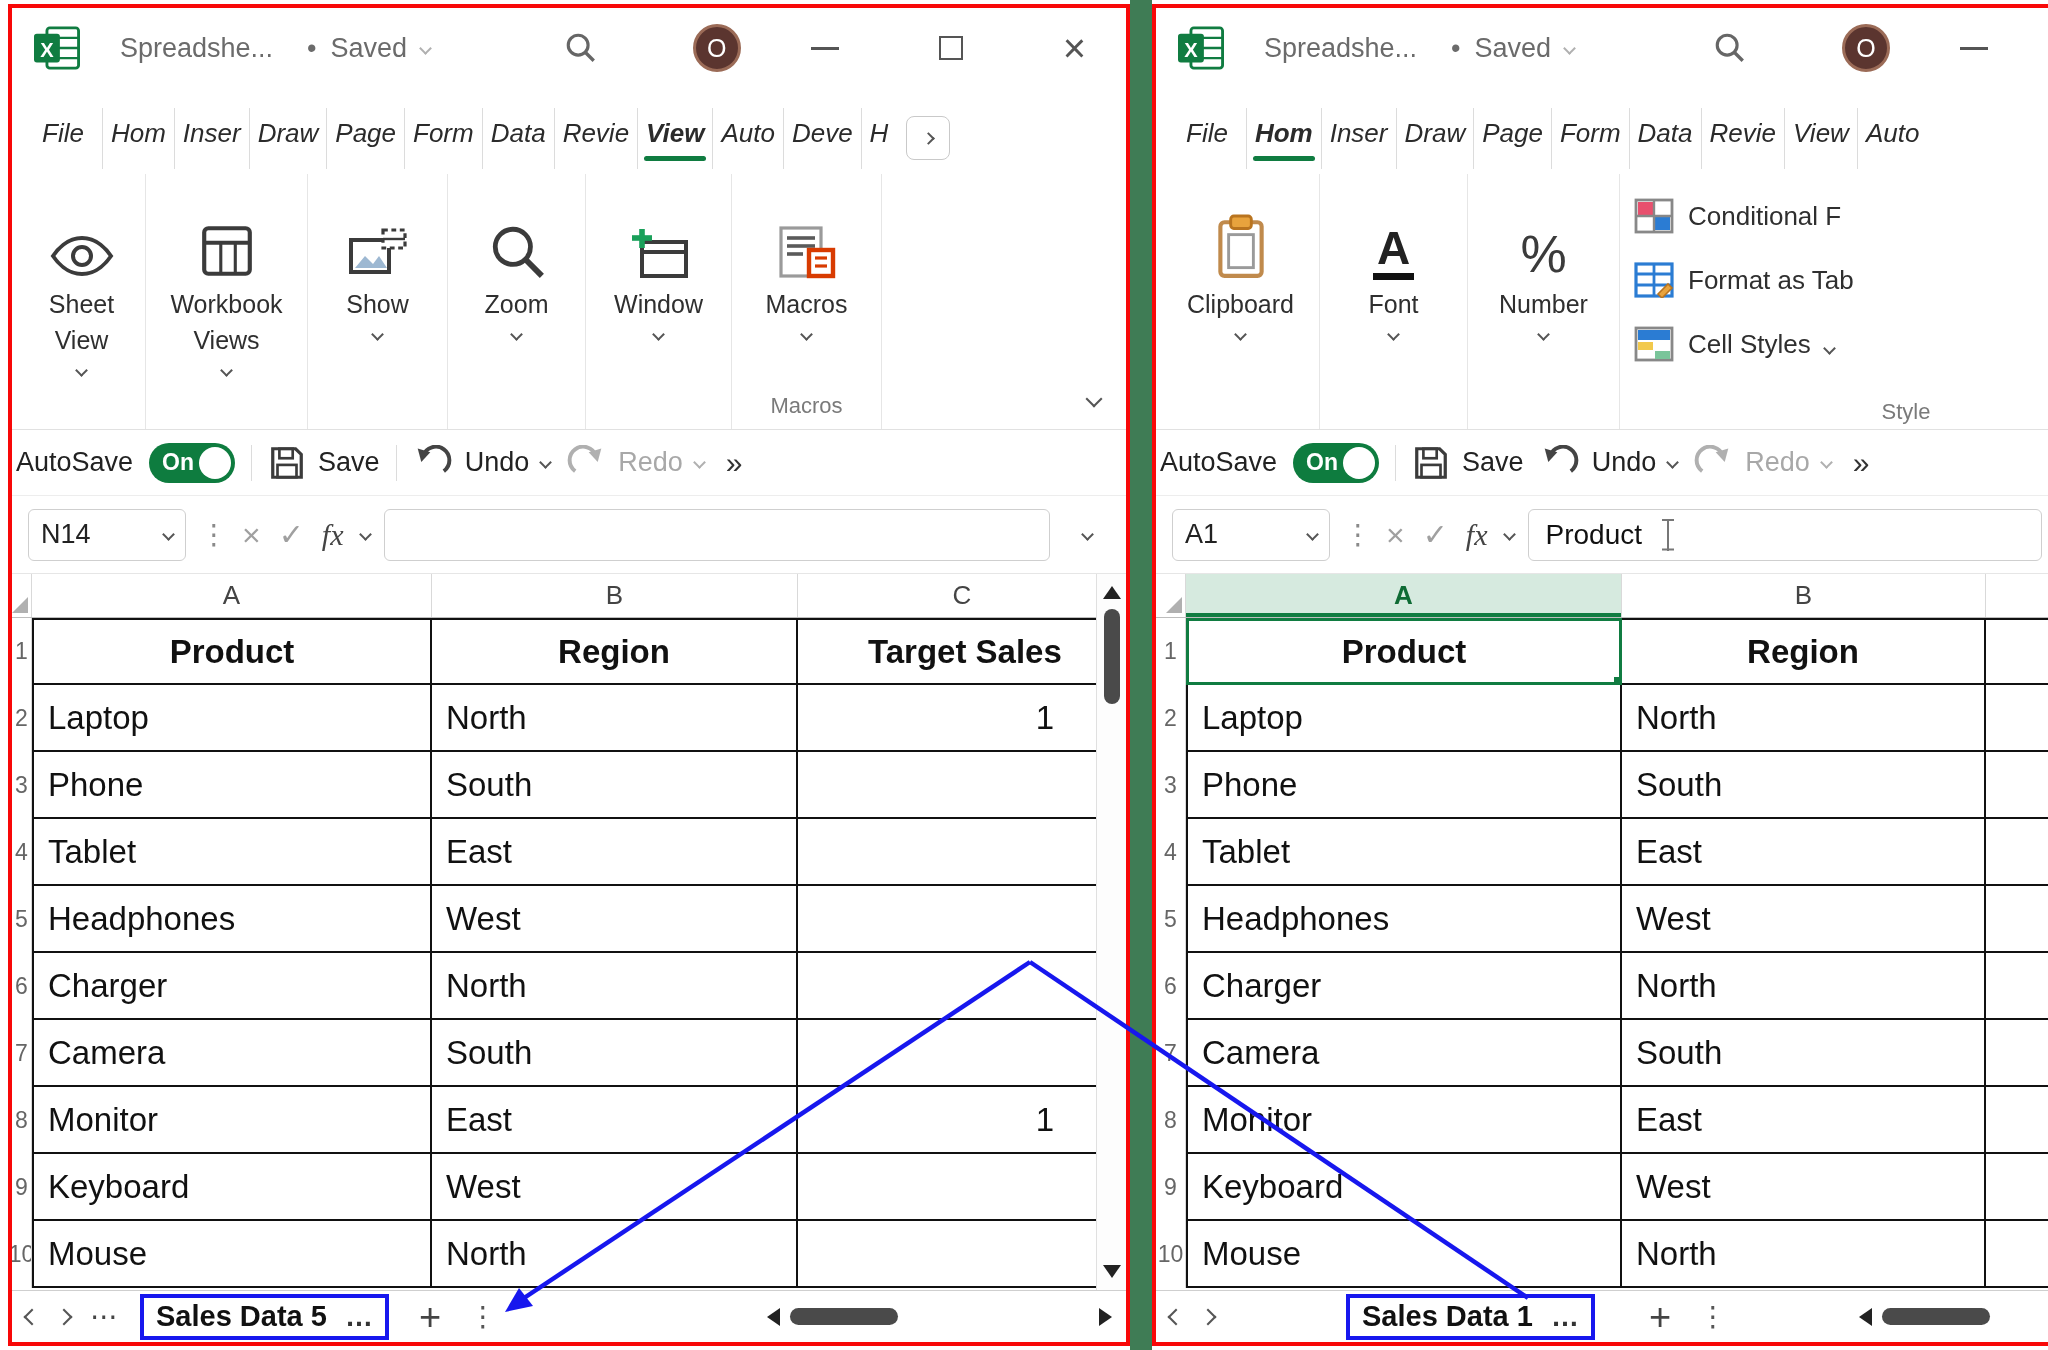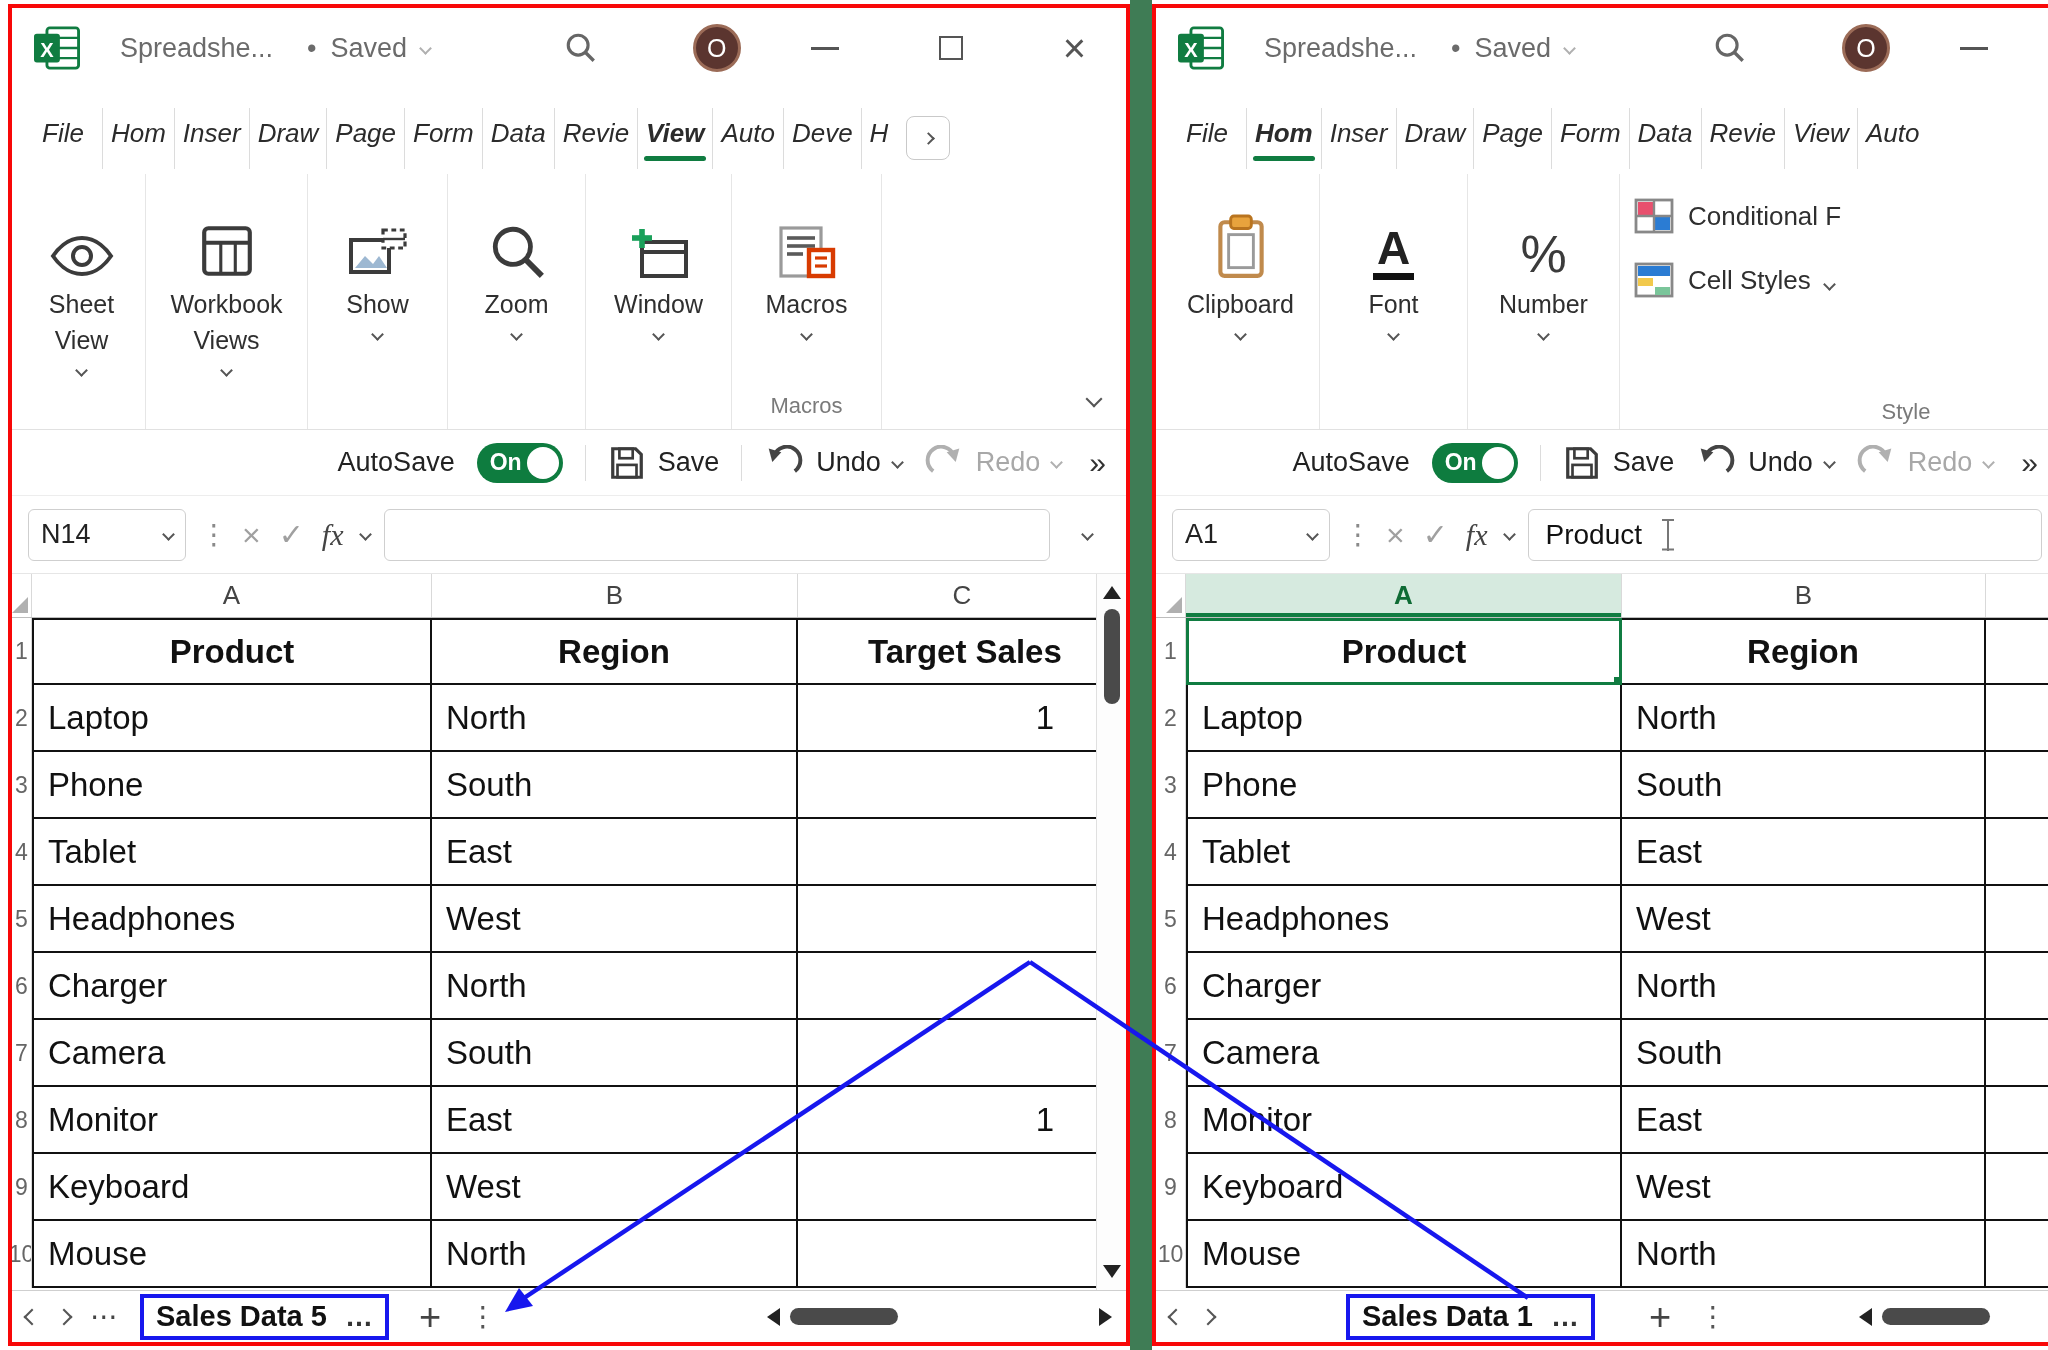--- a/index.html
+++ b/index.html
@@ -57,22 +57,22 @@
     padding:0 4px 2px; }
   .pct { font-size:52px; color:#3b3b3b; line-height:1; }
 
   .styles-group { display:flex; flex-direction:column; padding:10px 0 4px 14px; flex:1 1 auto;
     border-right:none; align-items:flex-start; }
   .style-row { display:flex; align-items:center; gap:14px; height:64px; font-size:26px; color:#2f2f2f;
     white-space:nowrap; }
   .styles-glabel { margin-top:auto; font-size:22px; color:#7a7a7a; align-self:center; padding-left:120px; }
 
   
-  .qat { height:66px; flex:0 0 auto; display:flex; align-items:center; gap:22px; padding:0 20px;
-    border-bottom:1px solid #ededed; font-size:27px; color:#222;justify-content:flex-end; }
+  .qat { height:66px; flex:0 0 auto; display:flex; align-items:center; gap:16px; padding:0 4px;
+    border-bottom:1px solid #ededed; font-size:27px; color:#222; }
   .toggle { width:86px; height:40px; border-radius:20px; background:var(--autosave-green,#0E7C3F);
     position:relative; display:flex; align-items:center; padding-left:13px; flex:0 0 auto; }
   .toggle-text { color:#fff; font-size:23px; font-weight:bold; }
   .toggle-knob { position:absolute; right:4px; top:4px; width:32px; height:32px; border-radius:50%; background:#fff; }
   .qat-sep { width:1px; height:36px; background:#dcdcdc; }
   .qat-btn { display:flex; align-items:center; gap:12px; white-space:nowrap; }
   .qat-btn.disabled, .qat-btn.disabled * { color:var(--disabled-gray,#A8A8A8); }
   .qat-more { font-size:30px; color:#333; margin-left:6px; }
 
   
@@ -536,20 +536,30 @@
             <rect x="1" y="1" width="18" height="16" fill="#fff" stroke="#888" stroke-width="1.4"></rect>
             <rect x="2" y="2" width="7.5" height="6.5" fill="#E8506E"></rect>
             <rect x="10.5" y="9.5" width="7.5" height="6.5" fill="#2B7CD3"></rect>
             <line x1="1" y1="9" x2="19" y2="9" stroke="#888" stroke-width="1.2"></line>
             <line x1="10" y1="1" x2="10" y2="17" stroke="#888" stroke-width="1.2"></line>
           </svg>
           <span>Conditional F</span>
         </span>
         <span class="style-row">
           <svg class="ic" width="40" height="36" viewBox="0 0 20 18">
+            <rect x="1" y="1" width="18" height="16" fill="#fff" stroke="#2B7CD3" stroke-width="1.6"></rect>
+            <line x1="1" y1="6" x2="19" y2="6" stroke="#2B7CD3" stroke-width="1.4"></line>
+            <line x1="1" y1="11.5" x2="19" y2="11.5" stroke="#2B7CD3" stroke-width="1.4"></line>
+            <line x1="10" y1="1" x2="10" y2="17" stroke="#2B7CD3" stroke-width="1.4"></line>
+            <path d="M12 16 l5 -5 2 2 -5 5 z" fill="#E8A33D" stroke="#B9741F" stroke-width="0.8"></path>
+          </svg>
+          <span>Format as Tab</span>
+        </span>
+        <span class="style-row">
+          <svg class="ic" width="40" height="36" viewBox="0 0 20 18">
             <rect x="1" y="1" width="18" height="16" fill="#fff" stroke="#888" stroke-width="1.4"></rect>
             <rect x="2" y="2" width="16" height="5" fill="#2B7CD3"></rect>
             <rect x="2" y="8" width="7.5" height="4" fill="#F2C94C"></rect>
             <rect x="10.5" y="12.5" width="7.5" height="4" fill="#7AC59A"></rect>
           </svg>
           <span>Cell Styles</span>
           <span class="chev sm"></span>
         </span>
         <span class="styles-glabel">Style</span>
       </div>

